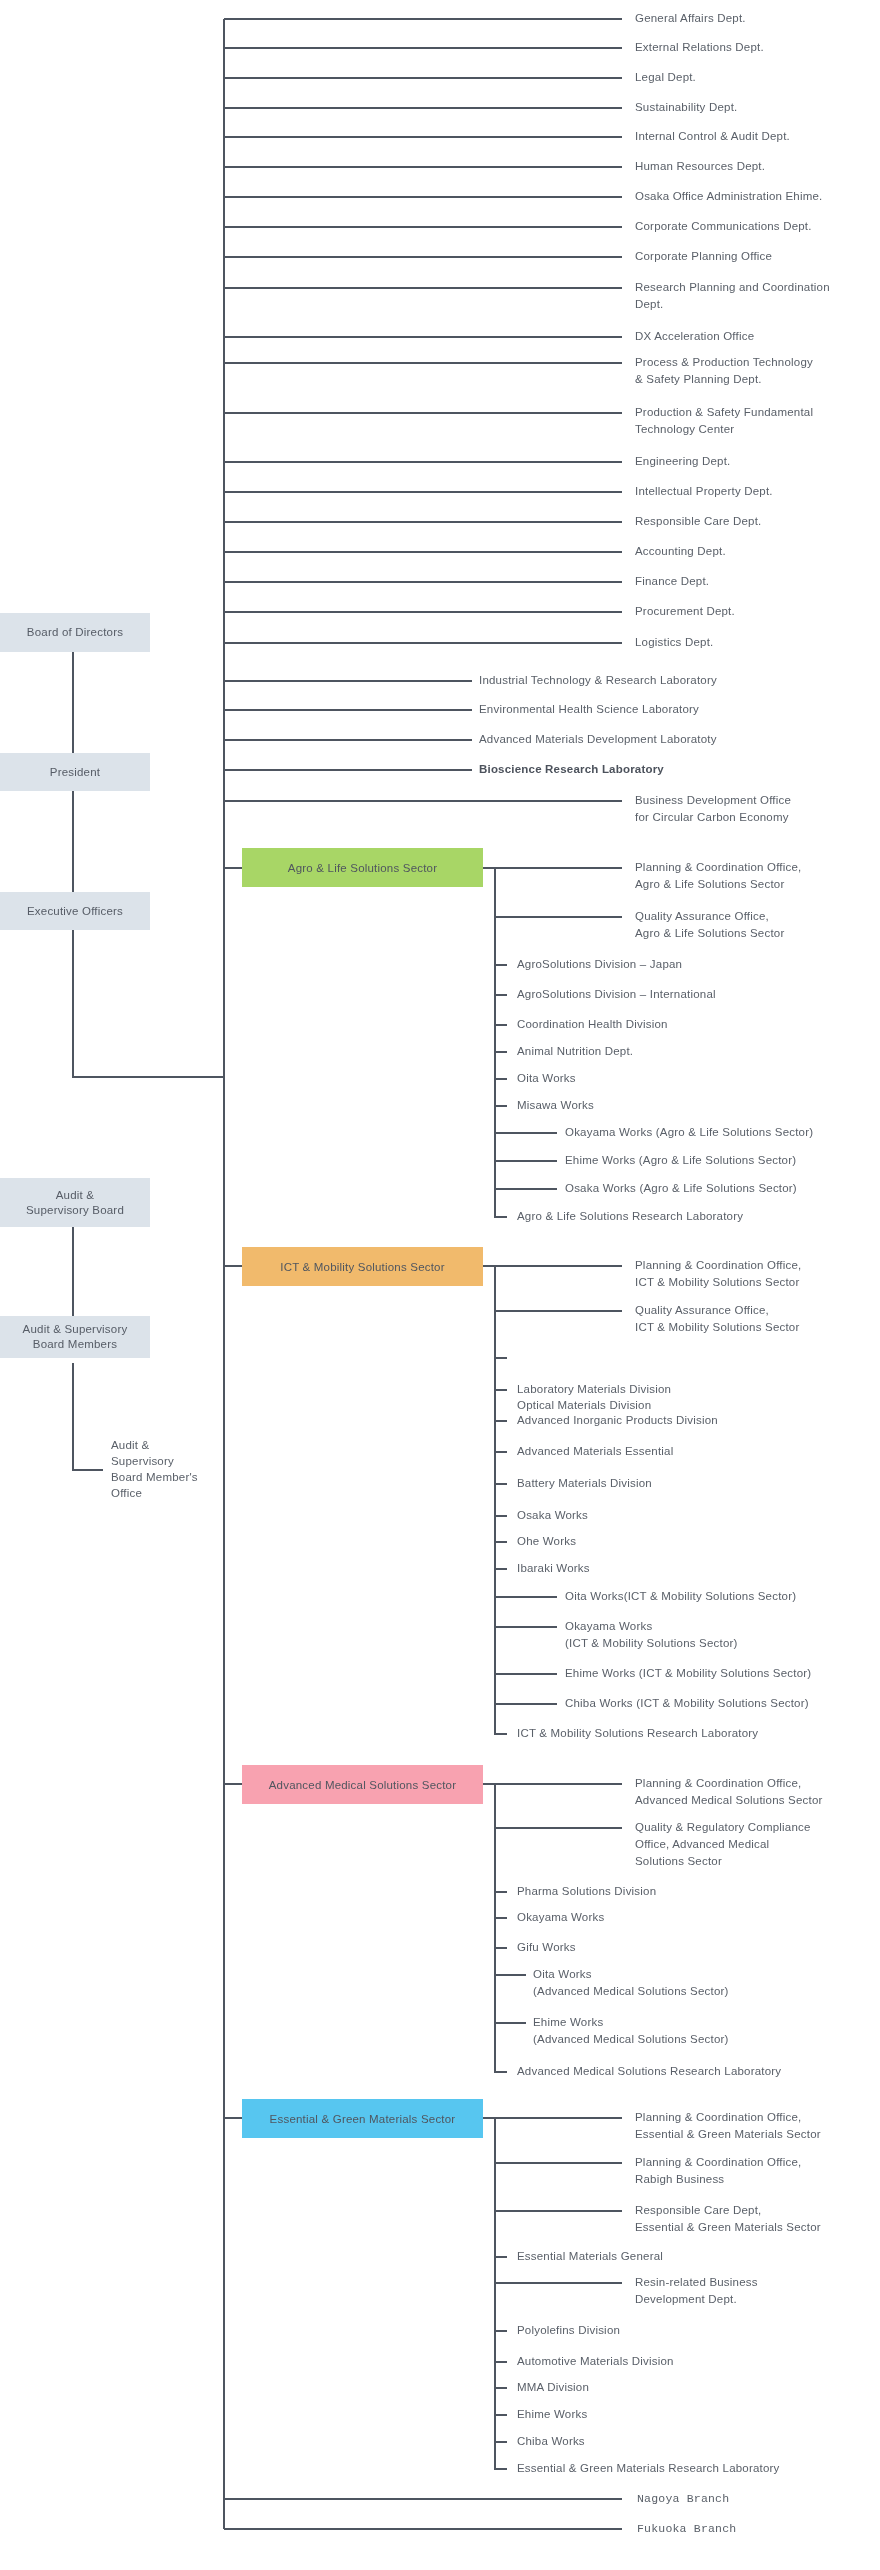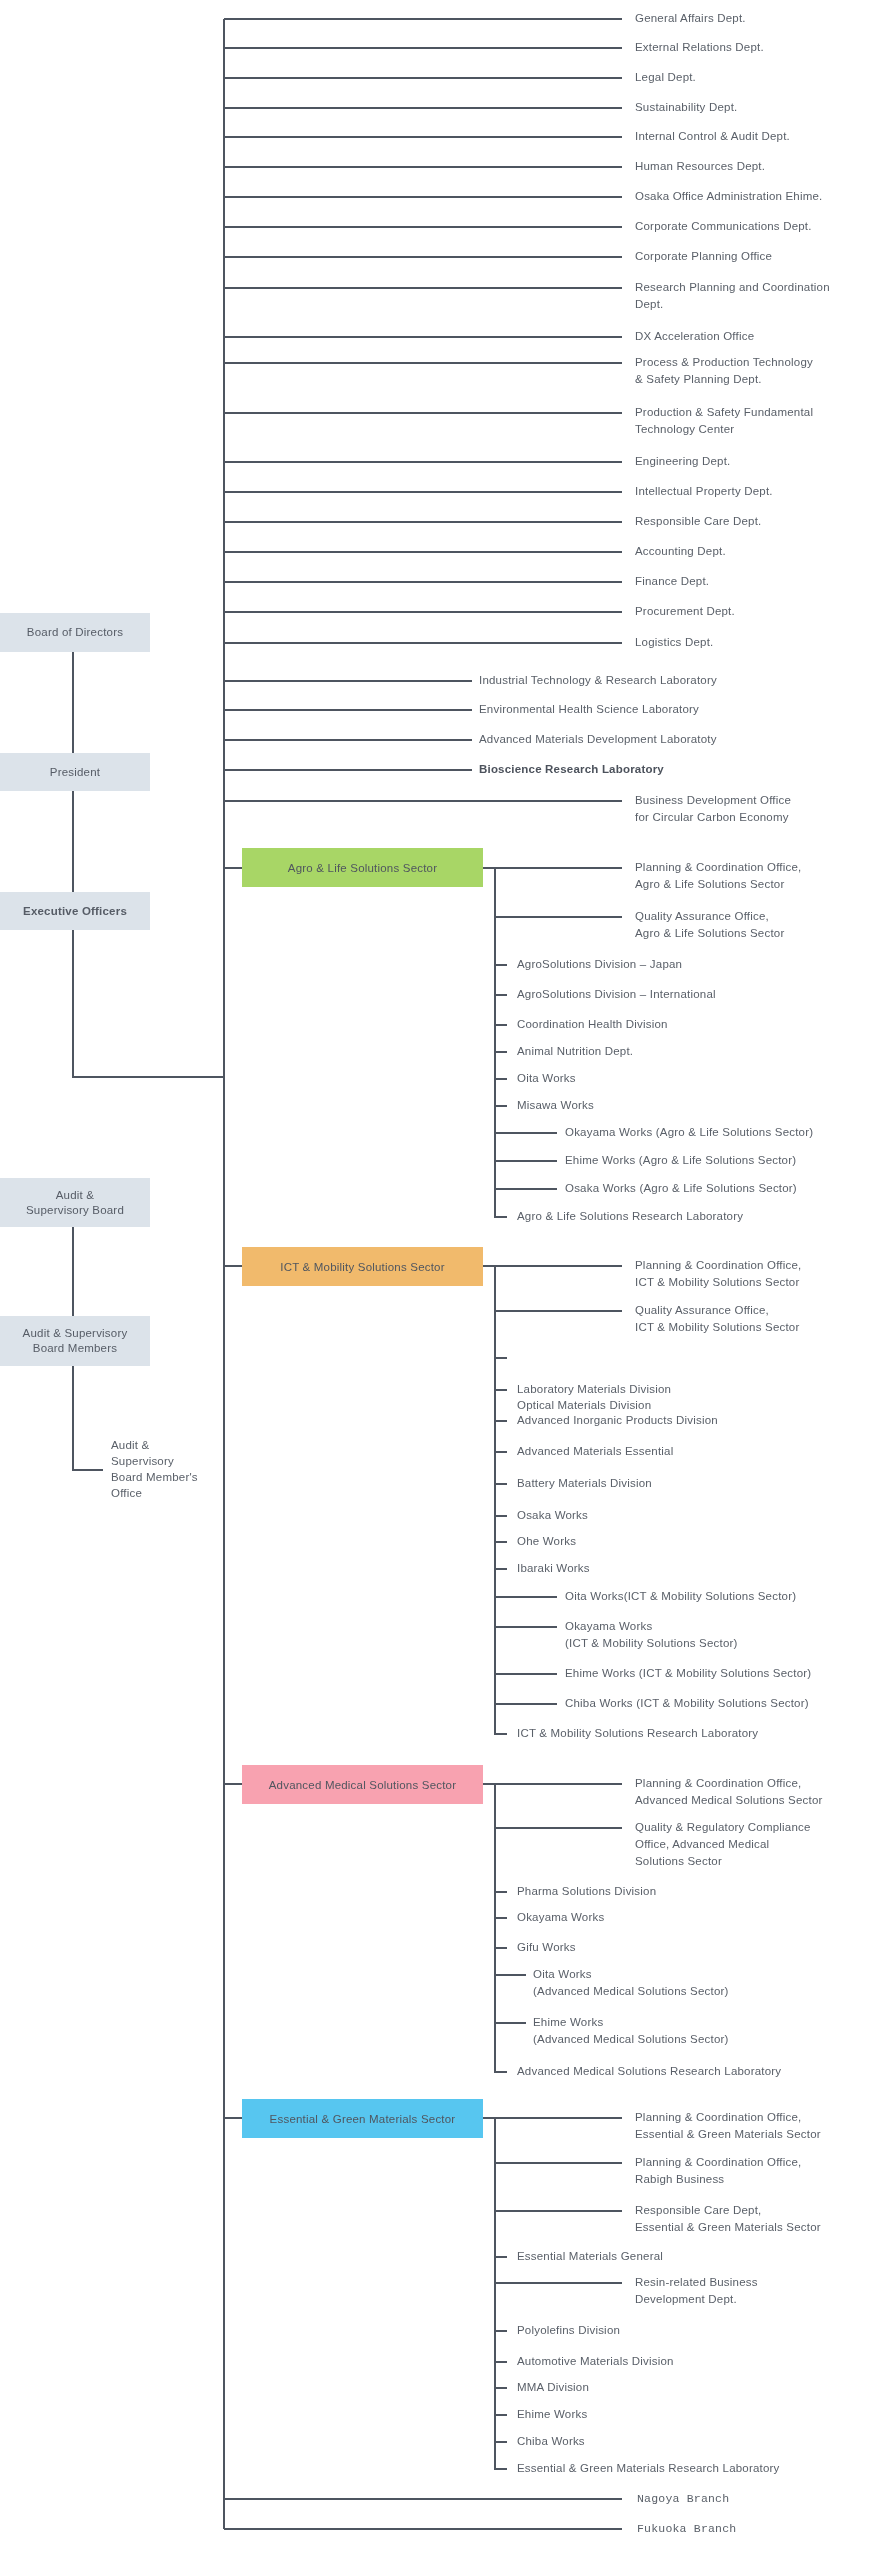--- a/index.html
+++ b/index.html
@@ -56,24 +56,24 @@
 
     <path d="M495 1784H622M495 1828H622M495 1892H507M495 1918H507M495 1948H507M495 1975H526M495 2023H526"></path>
 
     <path d="M495 2118H622M495 2163H622M495 2211H622M495 2257H507M495 2283H622M495 2331H507M495 2362H507M495 2388H507M495 2415H507M495 2442H507"></path>
 
     <path d="M224 2499H622M224 2529H622"></path>
   </svg>
 
   <div class="gbox" style="top:613px;height:39px;">Board of Directors</div>
   <div class="gbox" style="top:753px;height:38px;">President</div>
-  <div class="gbox" style="top:892px;height:38px;font-weight:bold;">Executive Officers</div>
+  <div class="gbox" style="top:892px;height:38px;">Executive Officers</div>
   <div class="gbox" style="top:1178px;height:49px;">Audit &amp;
 Supervisory Board</div>
-  <div class="gbox" style="top:1316px;height:50px;">Audit &amp; Supervisory
+  <div class="gbox" style="top:1316px;height:42px;">Audit &amp; Supervisory
 Board Members</div>
   <div class="office">Audit &amp;
 Supervisory
 Board Member's
 Office</div>
 
   <div class="lbl x635" style="top:10px">General Affairs Dept.</div>
   <div class="lbl x635" style="top:39px">External Relations Dept.</div>
   <div class="lbl x635" style="top:69px">Legal Dept.</div>
   <div class="lbl x635" style="top:99px">Sustainability Dept.</div>

